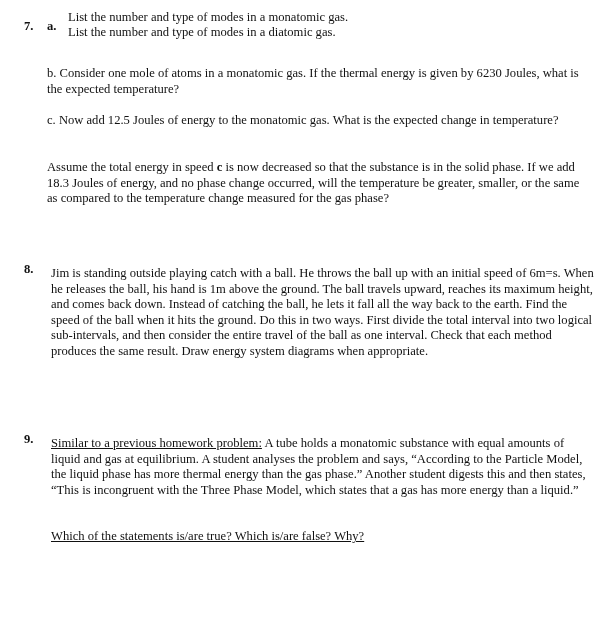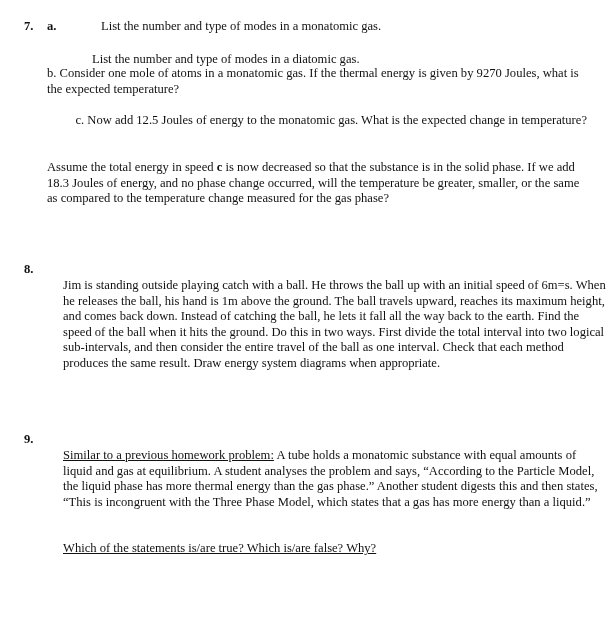--- a/index.html
+++ b/index.html
@@ -2,36 +2,36 @@
 <html><head>
   <meta charset="utf-8">
   <style>
     html, body { margin: 0; padding: 0; background: #ffffff; }
     body { width: 611px; height: 627px; overflow: hidden; position: relative;
            font-family: "Liberation Serif", serif; font-size: 12.6px; color: #111; line-height: 15.6px; }
     .p { position: absolute; left: 47px; width: 540px; margin: 0; }
     .num { position: absolute; left: 24px; font-weight: bold; }
     .sub-a { position: absolute; left: 47px; font-weight: bold; }
     .a-text { position: absolute; left: 68px; }
-    .q-body { position: absolute; left: 47px; width: 545px; margin: 16px; }
+    .q-body { position: absolute; left: 47px; width: 545px; margin: 4px; }
     u { }
   </style>
 </head>
 <body>
 
 <div>
 
   <div>
     <span class="num" style="top:19px;">7.</span>
     <span class="sub-a" style="top:19px;">a.</span>
-    <span class="a-text" style="top:19px;margin-left:33px;">List the number and type of modes in a monatomic gas.</span>
-    <span class="a-text" style="top:52px;margin-left:24px;">List the number and type of modes in a diatomic gas.</span>
+    <span class="a-text" style="top:10px;">List the number and type of modes in a monatomic gas.</span>
+    <span class="a-text" style="top:25px;">List the number and type of modes in a diatomic gas.</span>
 
-    <p class="p" style="top:66px;">b. Consider one mole of atoms in a monatomic gas. If the thermal energy is given by 9270 Joules, what is the expected temperature?</p>
-    <p class="p" style="top:113px;text-align:right;">c. Now add 12.5 Joules of energy to the monatomic gas.  What is the expected change in temperature?</p>
+    <p class="p" style="top:66px;">b. Consider one mole of atoms in a monatomic gas. If the thermal energy is given by 6230 Joules, what is the expected temperature?</p>
+    <p class="p" style="top:113px;">c. Now add 12.5 Joules of energy to the monatomic gas.  What is the expected change in temperature?</p>
     <p class="p" style="top:160px;"><span>Assume the total energy in speed </span><b>c</b><span> is now decreased so that the substance is in the solid phase. If we add 18.3 Joules of energy, and no phase change occurred, will the temperature be greater, smaller, or the same as compared to the temperature change measured for the gas phase?</span></p>
   </div>
 
   <div>
     <span class="num" style="top:262px;">8.</span>
     <p class="q-body" style="top:262px;">Jim is standing outside playing catch with a ball. He throws the ball up with an initial speed of 6m=s. When he releases the ball, his hand is 1m above the ground. The ball travels upward, reaches its maximum height, and comes back down. Instead of catching the ball, he lets it fall all the way back to the earth. Find the speed of the ball when it hits the ground. Do this in two ways. First divide the total interval into two logical sub-intervals, and then consider the entire travel of the ball as one interval. Check that each method produces the same result. Draw energy system diagrams when appropriate.</p>
   </div>
 
   <div>
     <span class="num" style="top:432px;">9.</span>

